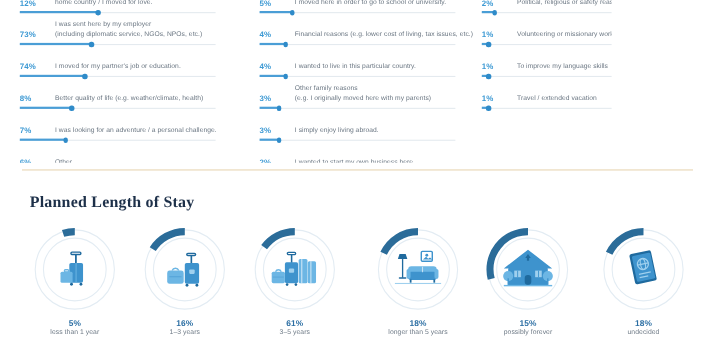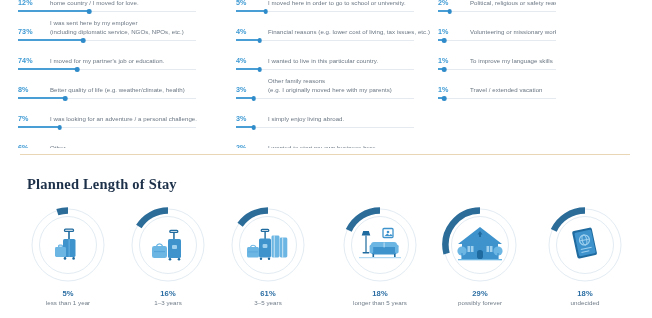--- a/index.html
+++ b/index.html
@@ -327,21 +327,21 @@
               <rect x="14.2" y="21" width=".8" height="6" fill="#3e93cd"></rect>
               <rect x="33.2" y="21" width=".8" height="6" fill="#3e93cd"></rect>
               <circle cx="6" cy="26" r="4.6" fill="#6cb6e4"></circle>
               <rect x="5.4" y="28" width="1.2" height="6" fill="#3e93cd"></rect>
               <circle cx="42" cy="26" r="4.6" fill="#6cb6e4"></circle>
               <rect x="41.4" y="28" width="1.2" height="6" fill="#3e93cd"></rect>
               <rect x="2" y="34" width="44" height="1.3" fill="#6cb6e4"></rect>
             </svg>
           </div>
         </div>
-        <div class="d-pct">29%</div>
+        <div class="d-pct">15%</div>
         <div class="d-lab">possibly forever</div>
       </div>
       <div class="donut-cell" style="left: 535px;">
         <div class="ring-wrap">
           <svg width="80" height="80" viewBox="0 0 80 80">
             <circle cx="40" cy="40" r="36" fill="none" stroke="#e3ecf3" stroke-width="1"></circle>
             <circle cx="40" cy="40" r="28.5" fill="none" stroke="#e3ecf3" stroke-width="1"></circle>
             <path d="M 40.00 5.50 A 34.5 34.5 0 0 0 8.78 25.31" fill="none" stroke="#2b6c99" stroke-width="6.5"></path>
           </svg>
           <div class="glyph">

